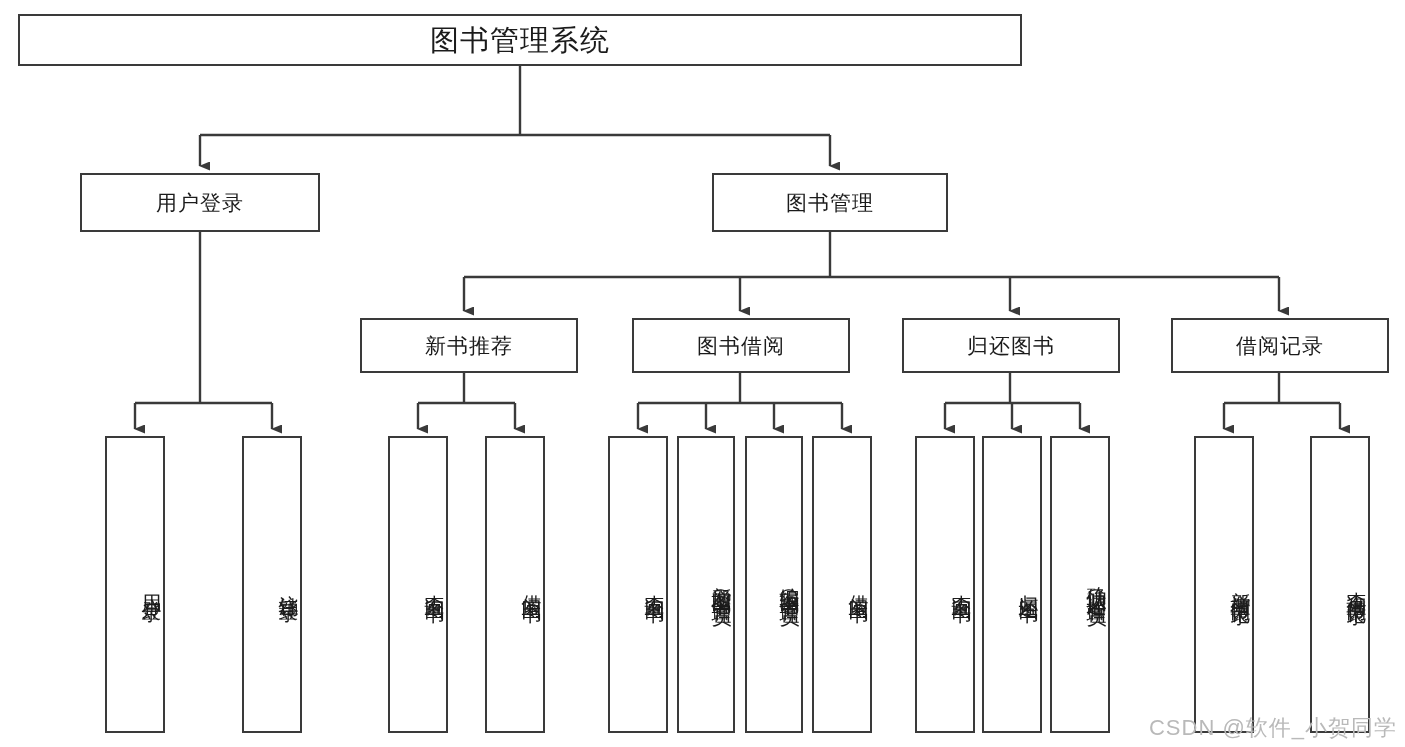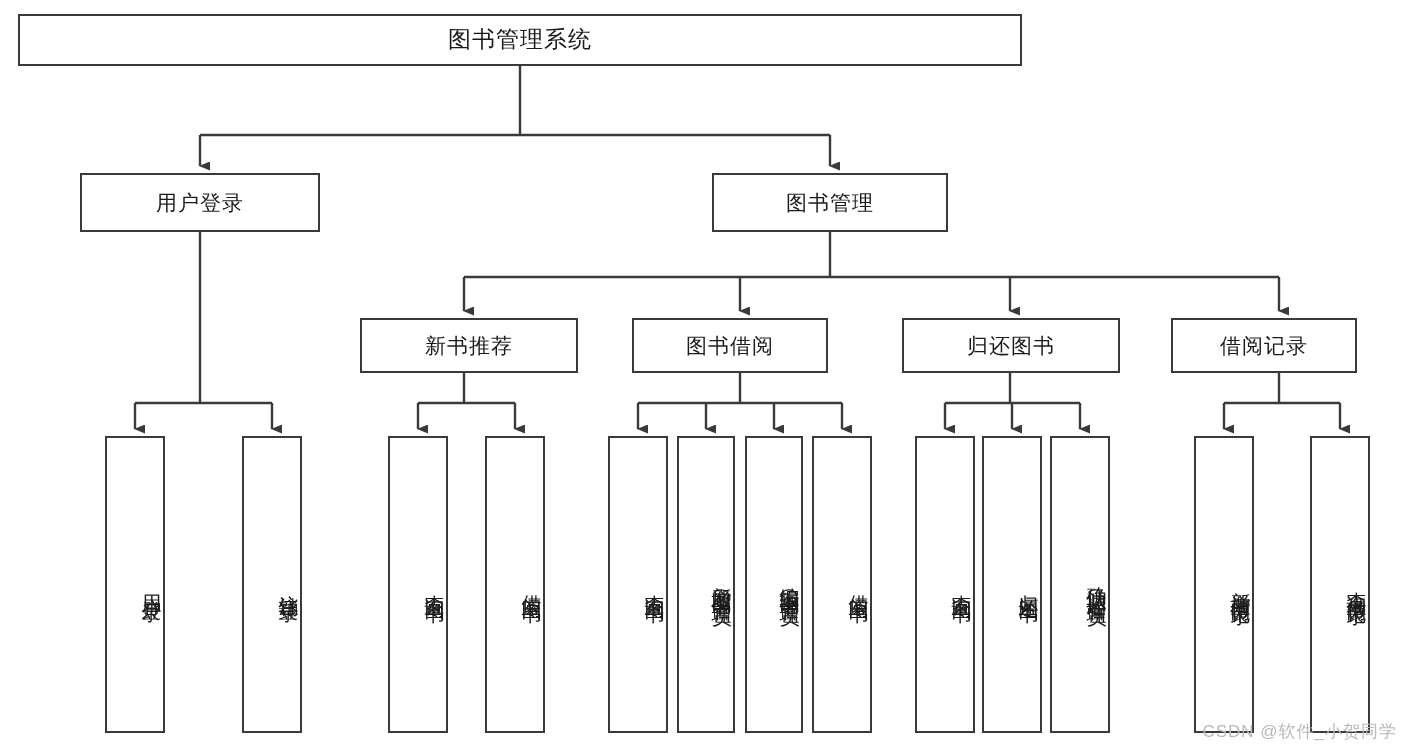--- a/index.html
+++ b/index.html
@@ -23,21 +23,21 @@
     align-items:center;
     justify-content:center;
     color:#1b1b1b;
   }
   .node-box.horiz{
     font-size:21px;
     letter-spacing:1px;
     line-height:1.2;
   }
   .node-box.root{
-    font-size:23px;
+    font-size:29px;
     border-width:2px;
   }
   .node-box.vert{
     writing-mode:vertical-rl;
     text-orientation:upright;
     font-size:20px;
     letter-spacing:3px;
     line-height:1.15;
     padding-top:6px;
     padding-bottom:6px;
@@ -45,21 +45,21 @@
     justify-content:center;
     white-space:nowrap;
     overflow:hidden;
   }
   .node-label{display:block;}
 
   #watermark{
     position:absolute;
     right:8px;
     bottom:4px;
-    font-size:17px;
+    font-size:22px;
     color:#b9b9b9;
     letter-spacing:1px;
     white-space:nowrap;
     pointer-events:none;
     user-select:none;
   }
 </style>
 </head>
 <body>
 
@@ -138,27 +138,27 @@
   <div class="node-box horiz" style="left:80px;top:173px;width:240px;height:59px;">
     <span class="node-label">用户登录</span>
   </div>
   <div class="node-box horiz" style="left:360px;top:318px;width:218px;height:55px;">
     <span class="node-label">新书推荐</span>
   </div>
 
   <div class="node-box horiz" style="left:712px;top:173px;width:236px;height:59px;">
     <span class="node-label">图书管理</span>
   </div>
-  <div class="node-box horiz" style="left:632px;top:318px;width:196px;height:55px;">
+  <div class="node-box horiz" style="left:632px;top:318px;width:218px;height:55px;">
     <span class="node-label">图书借阅</span>
   </div>
   <div class="node-box horiz" style="left:902px;top:318px;width:218px;height:55px;">
     <span class="node-label">归还图书</span>
   </div>
-  <div class="node-box horiz" style="left:1171px;top:318px;width:186px;height:55px;">
+  <div class="node-box horiz" style="left:1171px;top:318px;width:218px;height:55px;">
     <span class="node-label">借阅记录</span>
   </div>
 
   <div class="node-box vert" style="left:105px;top:436px;width:60px;height:297px;">
     <span class="node-label">用户登录</span>
   </div>
   <div class="node-box vert" style="left:242px;top:436px;width:60px;height:297px;">
     <span class="node-label">注销登录</span>
   </div>
 

